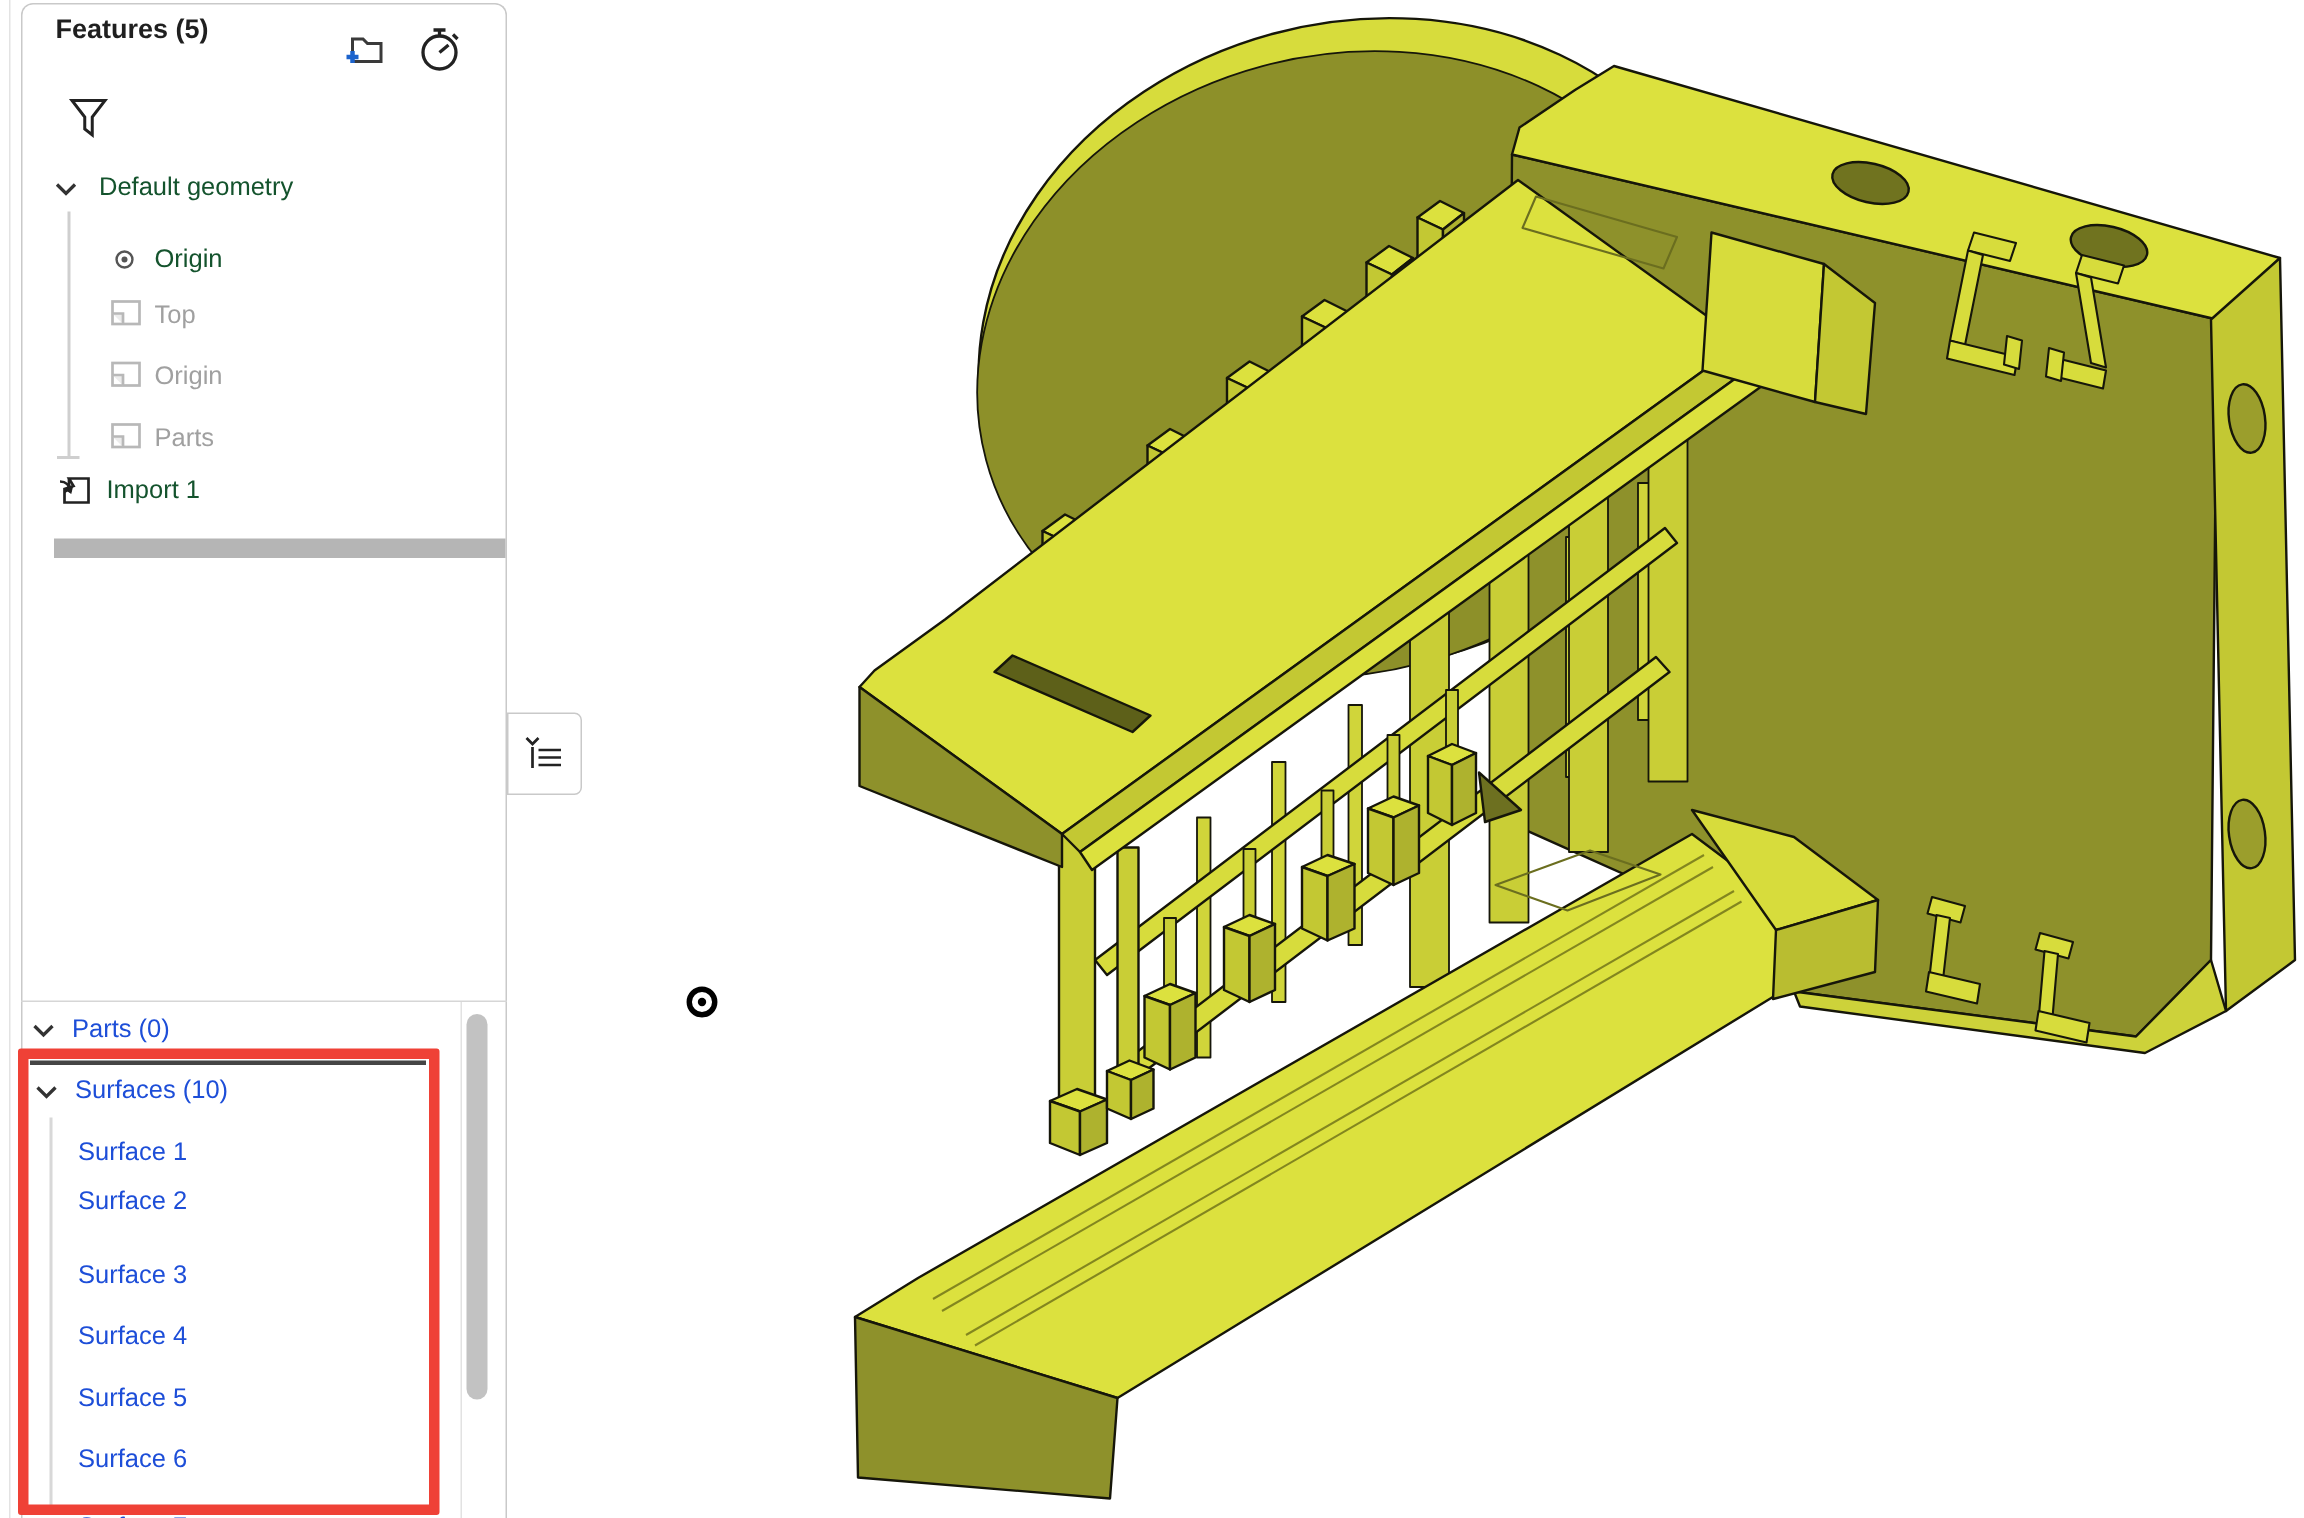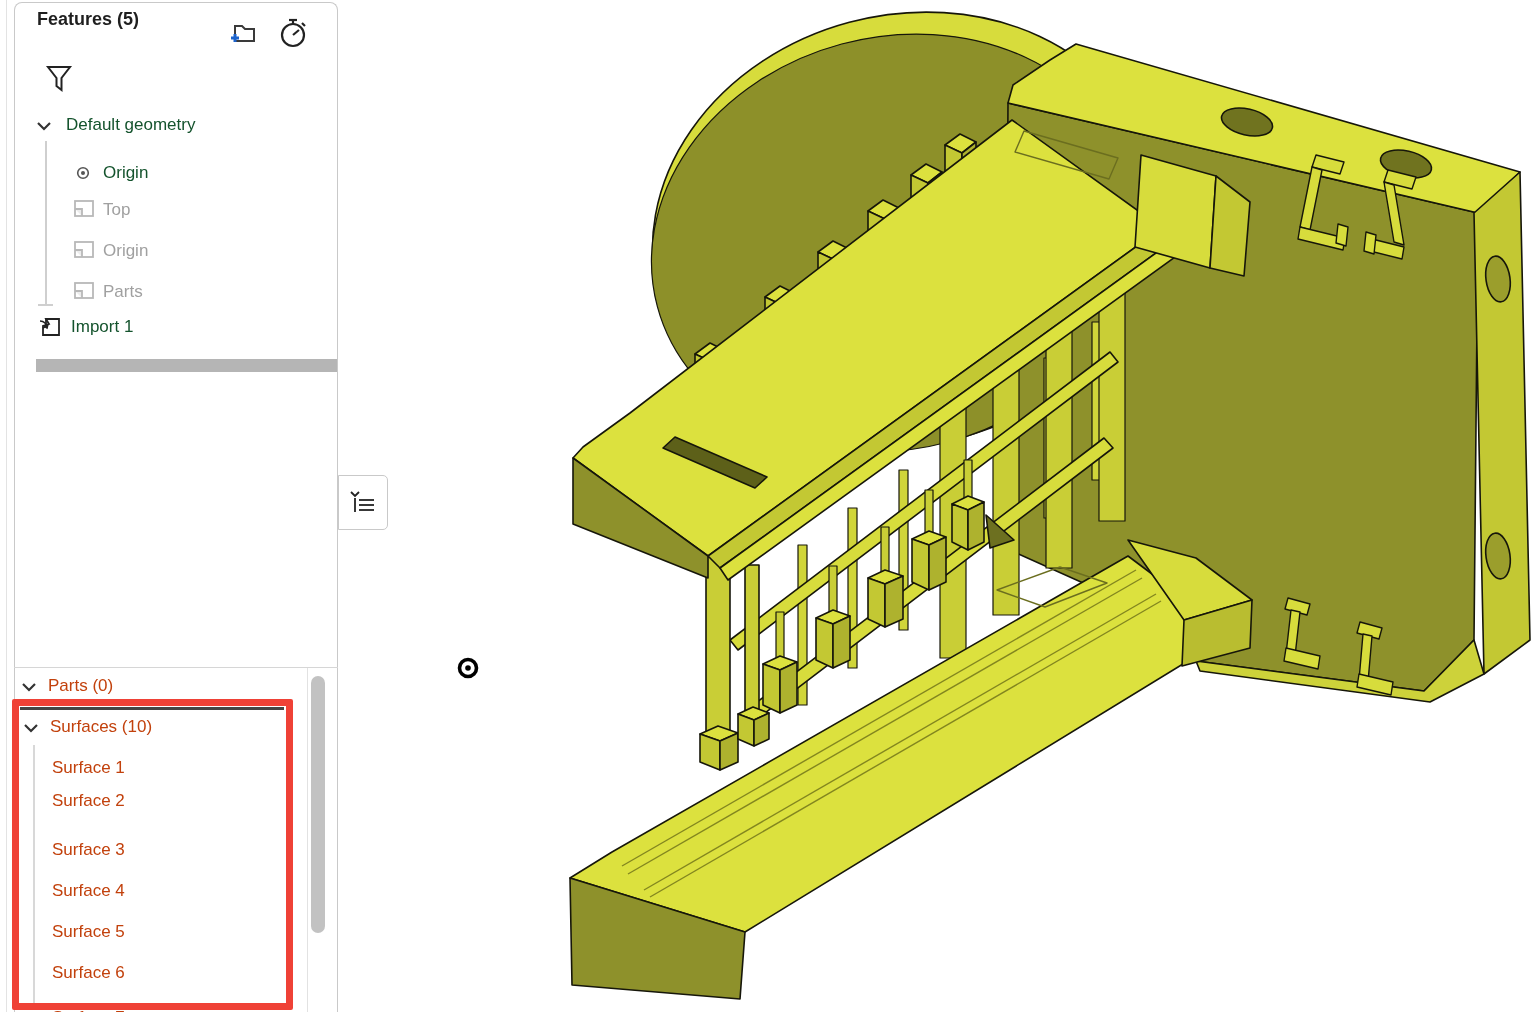--- a/index.html
+++ b/index.html
@@ -33,21 +33,21 @@
 
   .flyout-btn { position:absolute; left:338px; top:475px; width:50px; height:55px;
     background:#fff; border:1.5px solid #c9c9c9; border-radius:0 5px 5px 0; z-index:3;
     display:flex; align-items:center; justify-content:center; cursor:pointer; }
 
   
   .bottom-divider { position:absolute; left:14px; top:667px; width:324px; height:1px; background:#d6d6d6; z-index:3; }
   .gutter-line { position:absolute; left:307px; top:668px; width:1px; height:344px; background:#e2e2e2; z-index:3; }
   .scroll-thumb { position:absolute; left:311px; top:676px; width:14px; height:257px; background:#c2c2c2; border-radius:7px; z-index:4; cursor:grab; }
 
-  .list-row { position:absolute; height:28px; display:flex; align-items:center; font-size:17px; color:#c2410c; cursor:pointer; z-index:3; }
+  .list-row { position:absolute; height:28px; display:flex; align-items:center; font-size:17px; color:#1d4ed8; cursor:pointer; z-index:3; }
 
   .highlight-box { position:absolute; left:12px; top:699px; width:281px; height:311px;
     border:7px solid #ef4136; border-radius:2px; z-index:6; pointer-events:none; }
   .inner-divider { position:absolute; left:20px; top:707px; width:264px; height:3px; background:#454545; z-index:5; }
   .surf-connector { position:absolute; left:33px; top:745px; width:2px; height:262px; background:#d8d8d8; z-index:3; }
 </style>
 </head>
 <body>
 
 <svg id="viewport-svg" width="1536" height="1012" viewBox="0 0 1536 1012">

